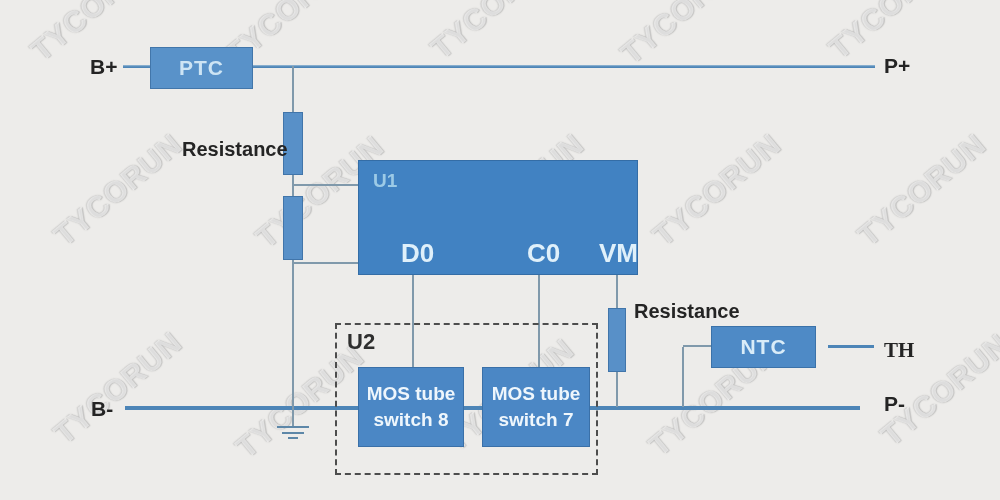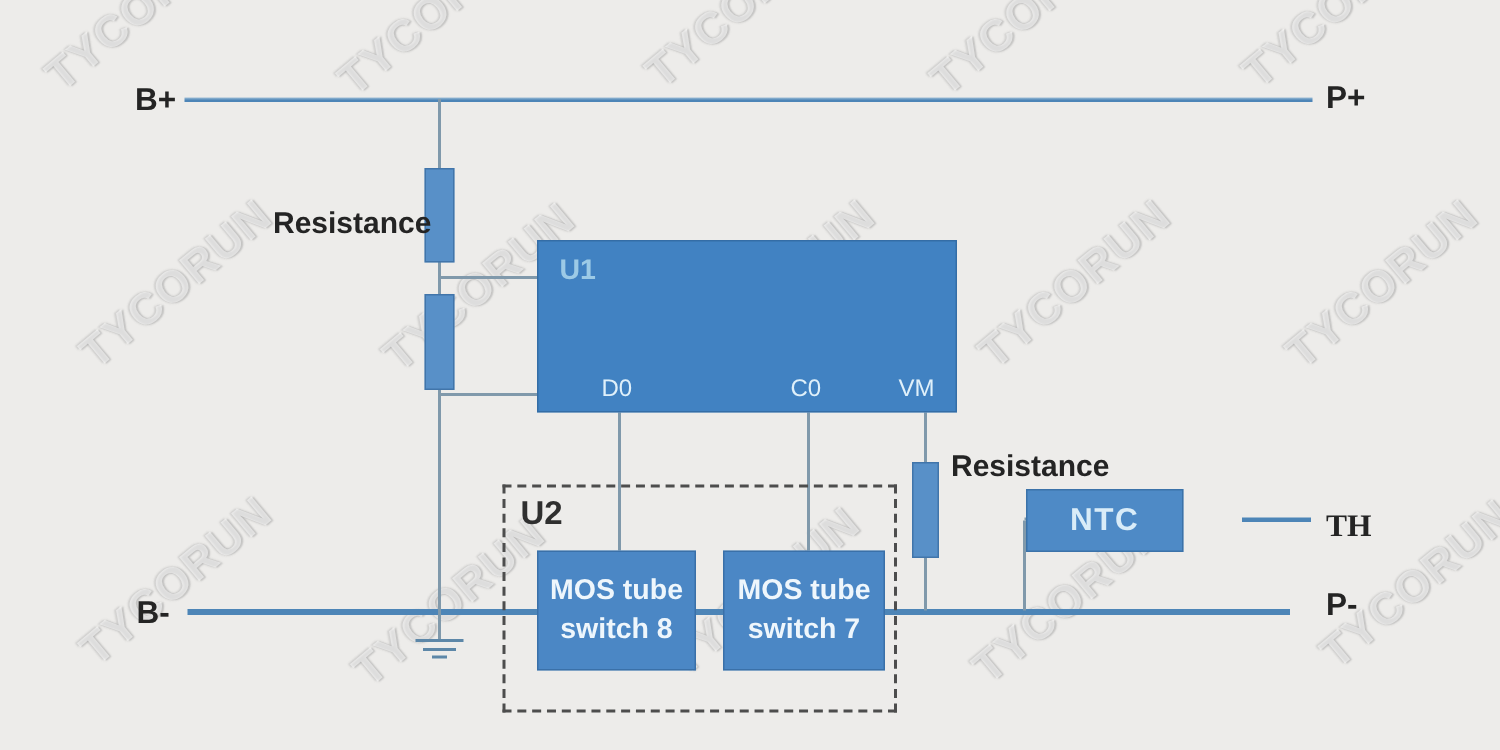--- a/index.html
+++ b/index.html
@@ -39,21 +39,21 @@
     box-sizing:border-box;
   }
   .box-ptc{background:#5992c9;color:#cde4f4;font-size:21px;font-weight:700;letter-spacing:1px;}
   .box-comp{background:#5890c8;}
   .box-u1{background:#4182c2;}
   .box-mos{background:#4b87c5;color:#eef6fc;font-size:19px;font-weight:700;text-align:center;line-height:1.35;flex-direction:column;}
   .box-ntc{background:#4e8ac6;color:#d9ecf8;font-size:21px;font-weight:700;letter-spacing:1px;}
   
   .u1-ref{position:absolute;left:14px;top:9px;color:#9ccae6;font-size:19px;font-weight:700;}
   .u1-name{position:absolute;left:0;right:0;top:38px;text-align:center;color:#a5ddf6;font-size:23px;font-weight:700;}
-  .u1-pin{position:absolute;bottom:5px;color:#dff0fa;font-size:16px;font-weight:400;}
+  .u1-pin{position:absolute;bottom:5px;color:#dff0fa;font-size:26px;font-weight:700;}
   .pin-d0{left:42px;}
   .pin-c0{left:168px;}
   .pin-vm{left:240px;text-align:center;}
   
   .u2box{
     position:absolute;z-index:2;
     border:2px dashed #4d4d4d;
     box-sizing:border-box;
     background:transparent;
   }
@@ -110,20 +110,23 @@
   <div class="wire wire-thin" style="left:682px;top:347px;width:2px;height:60px;"></div>
 
   <div class="wire wire-thin" style="left:683px;top:345px;width:41px;height:2px;"></div>
 
   <div class="wire wire-main" style="left:828px;top:345px;width:46px;height:3px;"></div>
 
   <div class="gnd" style="left:277px;top:426px;width:32px;height:2px;"></div>
   <div class="gnd" style="left:282px;top:432px;width:22px;height:2px;"></div>
   <div class="gnd" style="left:288px;top:437px;width:10px;height:2px;"></div>
 
+  <div class="bluebox box-ptc" style="left:150px;top:47px;width:103px;height:42px;">
+    <span>PTC</span>
+  </div>
 
   <div class="bluebox box-comp" style="left:283px;top:112px;width:20px;height:63px;"></div>
 
   <div class="bluebox box-comp" style="left:283px;top:196px;width:20px;height:64px;"></div>
 
   <div class="bluebox box-u1" style="left:358px;top:160px;width:280px;height:115px;">
     <span class="u1-ref">U1</span>
     <span class="u1-pin pin-d0">D0</span>
     <span class="u1-pin pin-c0">C0</span>
     <span class="u1-pin pin-vm">VM</span>
@@ -138,21 +141,21 @@
     <span>switch 8</span>
   </div>
 
   <div class="bluebox box-mos" style="left:482px;top:367px;width:108px;height:80px;">
     <span>MOS tube</span>
     <span>switch 7</span>
   </div>
 
   <div class="bluebox box-comp" style="left:608px;top:308px;width:18px;height:64px;"></div>
 
-  <div class="bluebox box-ntc" style="left:684px;top:326px;width:105px;height:42px;">
+  <div class="bluebox box-ntc" style="left:711px;top:326px;width:105px;height:42px;">
     <span>NTC</span>
   </div>
 
   <span class="lbl lbl-terminal" style="left:90px;top:55px;">B+</span>
   <span class="lbl lbl-terminal" style="left:884px;top:54px;">P+</span>
   <span class="lbl lbl-terminal" style="left:91px;top:397px;">B-</span>
   <span class="lbl lbl-terminal" style="left:884px;top:392px;">P-</span>
   <span class="lbl lbl-terminal" style="left:884px;top:338px;font-family:Liberation Serif, serif;">TH</span>
 
   <span class="lbl" style="left:182px;top:138px;">Resistance</span>

